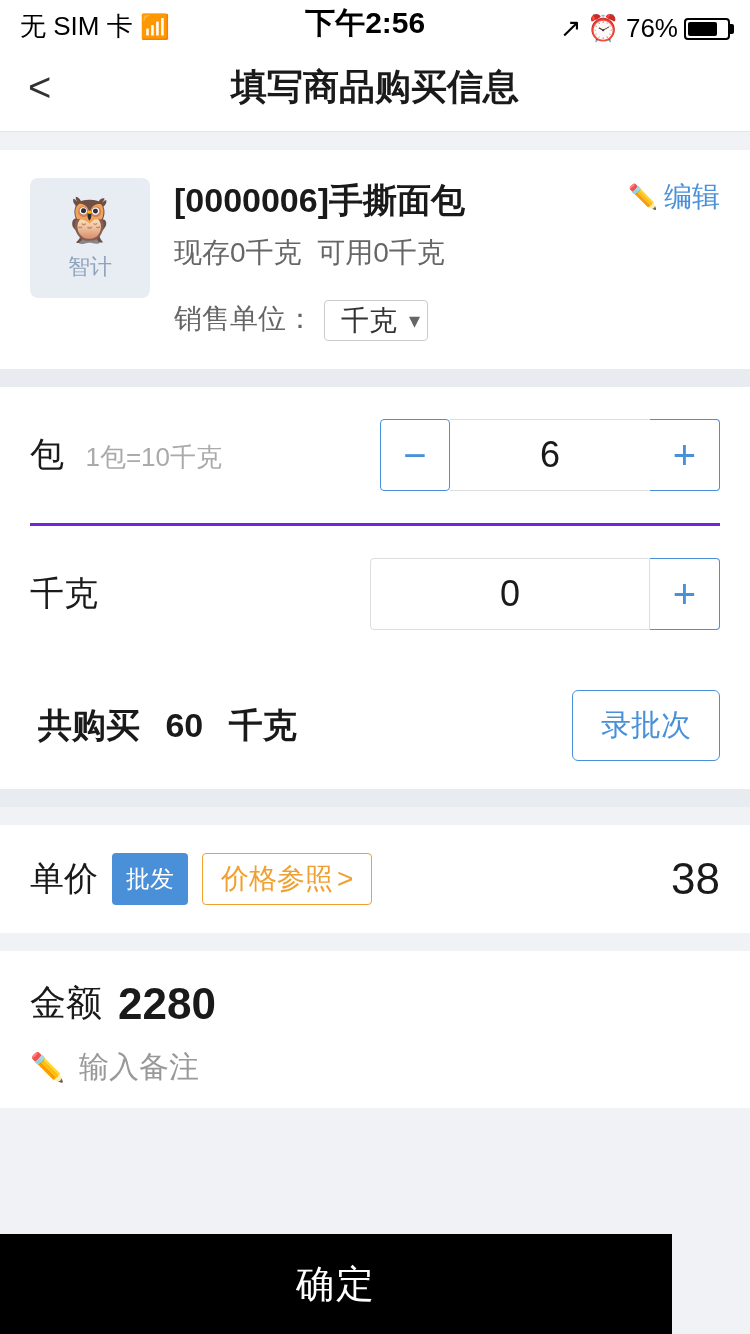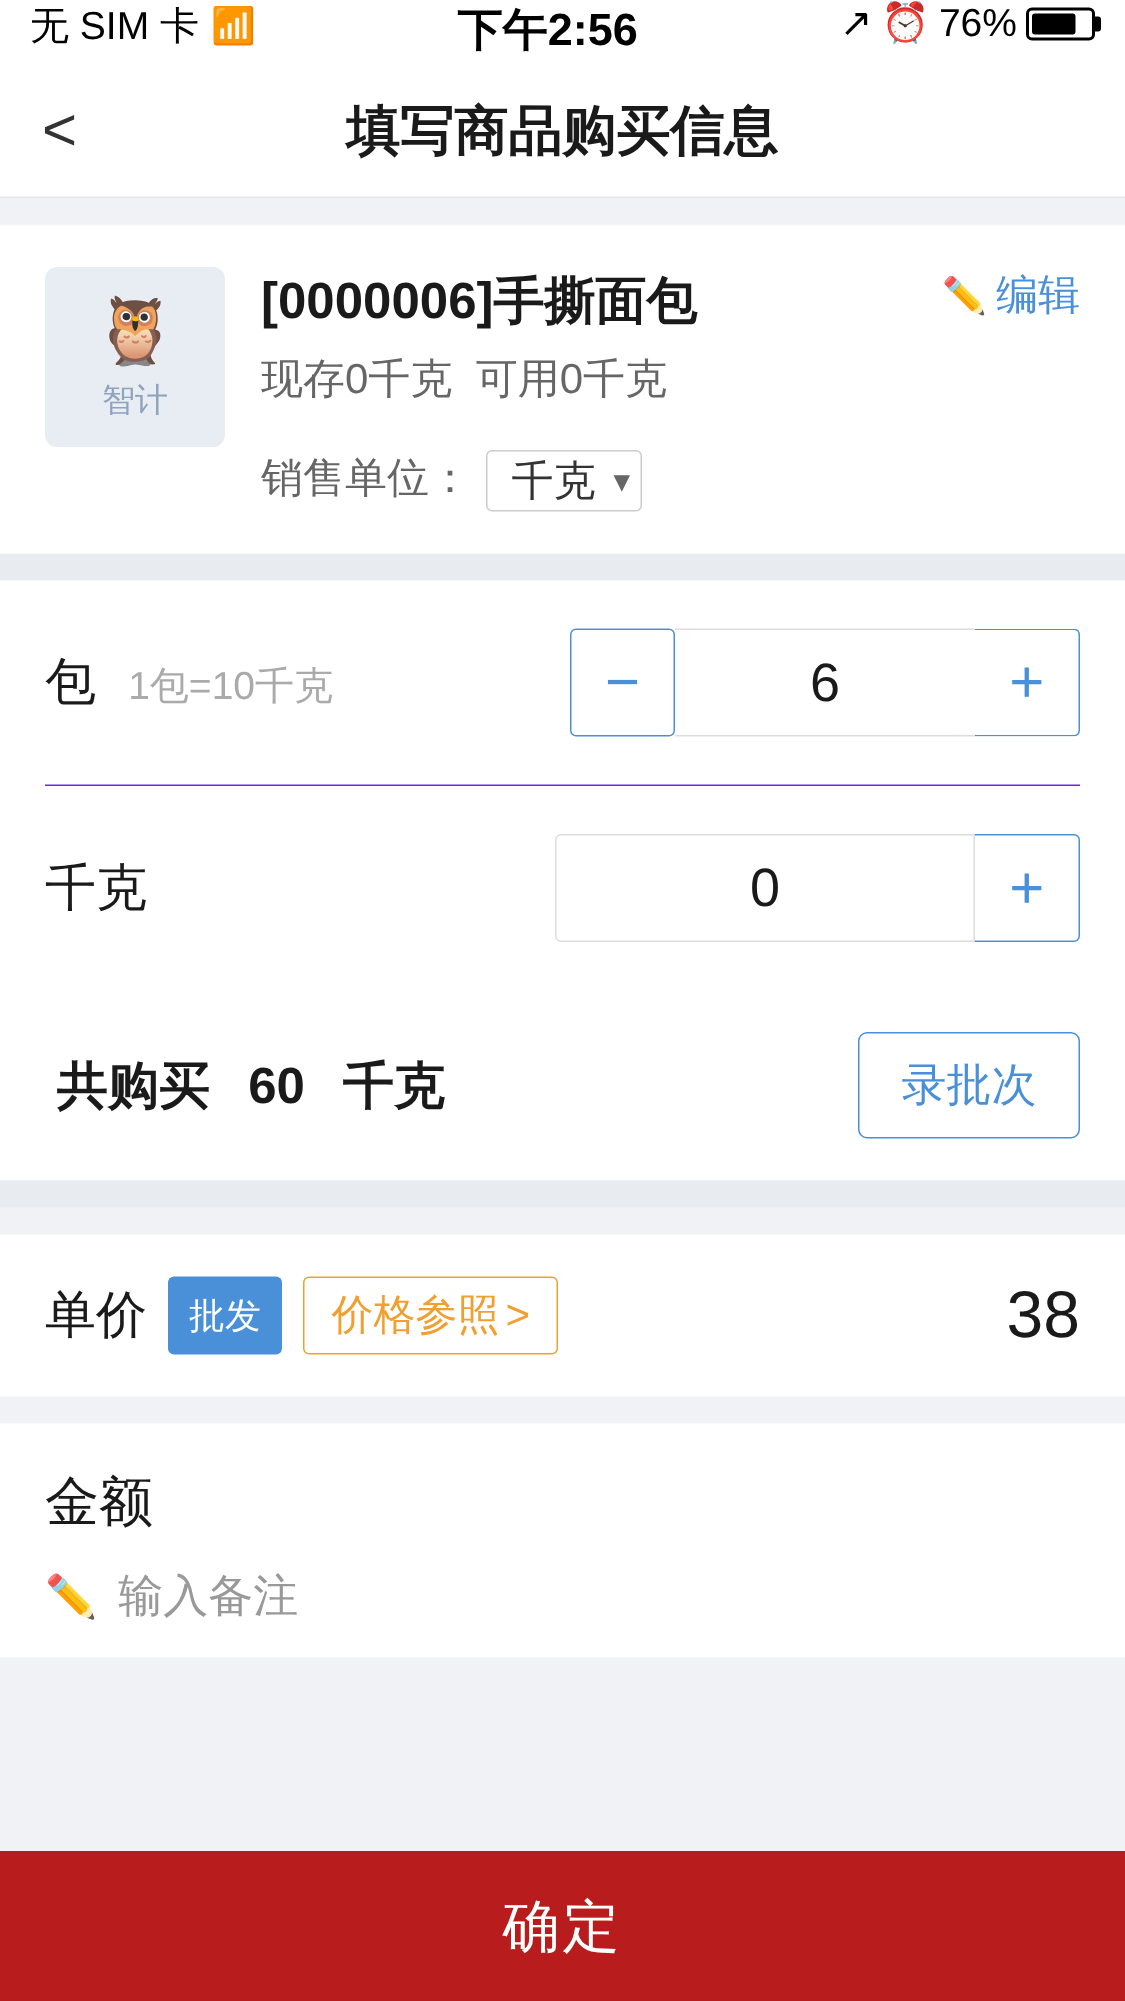--- a/index.html
+++ b/index.html
@@ -11,21 +11,21 @@
       background: #f0f2f5;
       font-size: 32px;
       position: relative;
     }
 
     
     .status-bar {
       height: 44px;
       background: #fff;
       display: flex;
-      align-items: flex-start;
+      align-items: flex-end;
       justify-content: space-between;
       padding: 0 20px;
       font-size: 26px;
       color: #000;
     }
     .status-left { display: flex; align-items: center; gap: 8px; }
     .status-center { font-weight: 600; font-size: 30px; }
     .status-right { display: flex; align-items: center; gap: 6px; font-size: 26px; }
     .wifi-icon { font-size: 24px; }
     .battery-box {
@@ -148,21 +148,21 @@
 
     
     .qty-section {
       background: #fff;
       padding: 0 30px;
     }
     .qty-row {
       display: flex;
       align-items: center;
       padding: 32px 0;
-      border-bottom: 1px solid #6d28d9;
+      border-bottom: 3px solid #6d28d9;
     }
     .qty-row:last-child { border-bottom: none; }
     .qty-label {
       font-size: 34px;
       color: #1a1a1a;
       flex: 1;
     }
     .qty-hint { font-size: 26px; color: #aaa; margin-left: 12px; }
     .qty-controls {
       display: flex;
@@ -276,23 +276,23 @@
     .pencil-icon { font-size: 28px; color: #aaa; }
 
     
     .spacer { height: 180px; background: #f0f2f5; }
 
     
     .footer {
       position: fixed;
       bottom: 0;
       left: 0;
-      width: 750px;
+      width: 672px;
       height: 100px;
-      background: #b91c1c;
+      background: #000000;
       display: flex;
       align-items: center;
       justify-content: center;
       cursor: pointer;
     }
     .footer-btn {
       color: #fff;
       font-size: 38px;
       font-weight: 500;
       letter-spacing: 2px;
@@ -393,20 +393,21 @@
       <span>价格参照</span>
       <span>&gt;</span>
     </button>
   </div>
   <span class="price-value">38</span>
 </div>
 
 <div class="amount-section">
   <div class="amount-row">
     <span class="amount-label">金额</span>
+    <span class="amount-value">2280</span>
   </div>
   <div class="note-row">
     <span class="pencil-icon">✏️</span>
     <span>输入备注</span>
   </div>
 </div>
 
 <div class="spacer"></div>
 
 <div class="footer">

